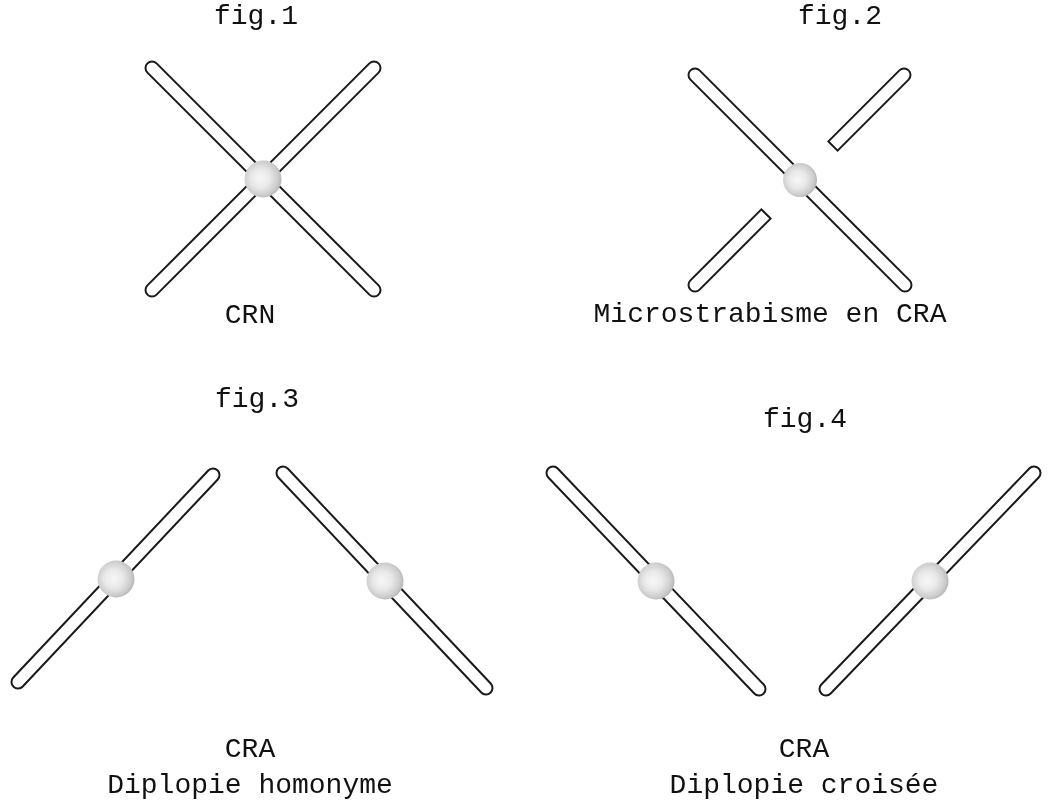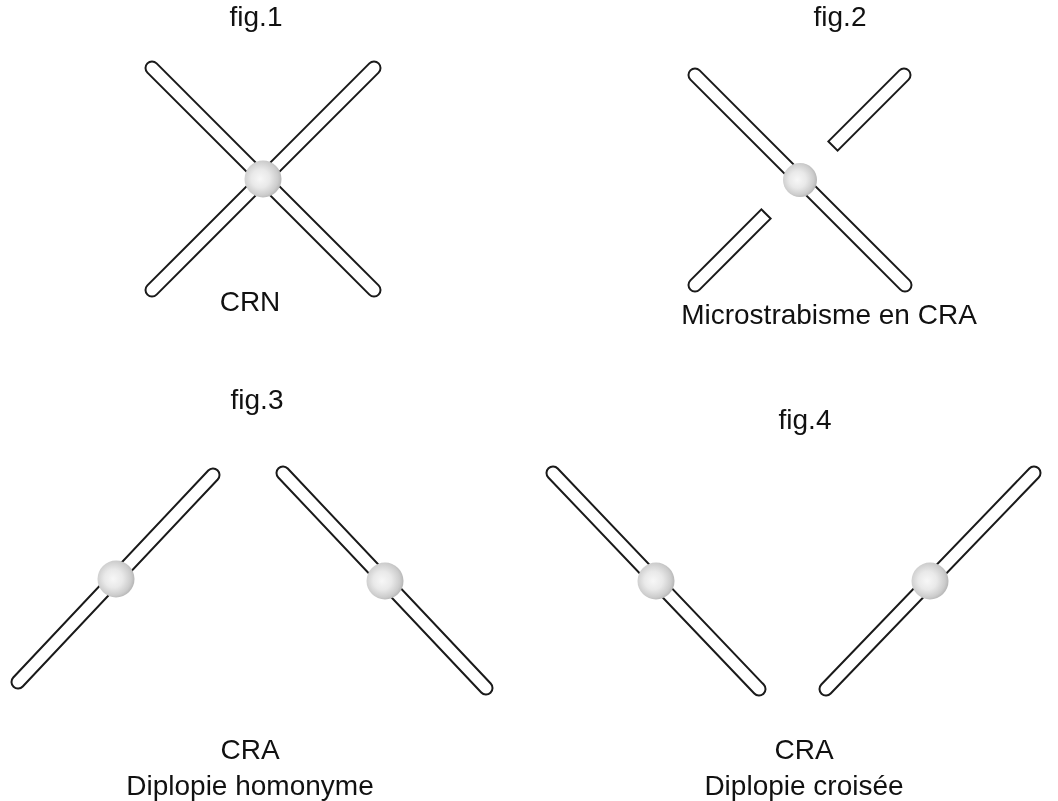--- a/index.html
+++ b/index.html
@@ -1,20 +1,20 @@
 <!DOCTYPE html>
 <html><head>
 <meta charset="utf-8">
 <style>
   html,body{margin:0;padding:0;background:#ffffff;}
   .canvas{
     position:relative;
     width:1058px;height:801px;
     background:#ffffff;
-    font-family:Liberation Sans, sans-serif;
+    font-family:Liberation Mono, monospace;
     color:#111111;
     overflow:hidden;
   }
   .art{position:absolute;left:0;top:0;}
   .label{
     position:absolute;
     transform:translateX(-50%);
     font-size:28px;
     line-height:36px;
     white-space:nowrap;
@@ -88,25 +88,25 @@
       <circle class="sphere" cx="656" cy="581" r="18.5"></circle>
       <circle class="sphere" cx="930" cy="581" r="18.5"></circle>
     </g>
   </svg>
 
   <div class="label fig-title" style="left:256px;top:0;">fig.1</div>
   <div class="label fig-title" style="left:840px;top:0;">fig.2</div>
   <div class="label fig-title" style="left:257px;top:383px;">fig.3</div>
   <div class="label fig-title" style="left:805px;top:403px;text-align:right;">fig.4</div>
 
-  <div class="label" style="left:250px;top:284px;">
+  <div class="label" style="left:250px;top:298px;">
     <div>CRN</div>
   </div>
 
-  <div class="label" style="left:829px;top:297px;">
+  <div class="label" style="left:770px;top:297px;">
     <div>Microstrabisme en CRA</div>
   </div>
 
   <div class="label" style="left:250px;top:732px;">
     <div>CRA</div>
     <div>Diplopie homonyme</div>
   </div>
 
   <div class="label" style="left:804px;top:732px;">
     <div>CRA</div>

